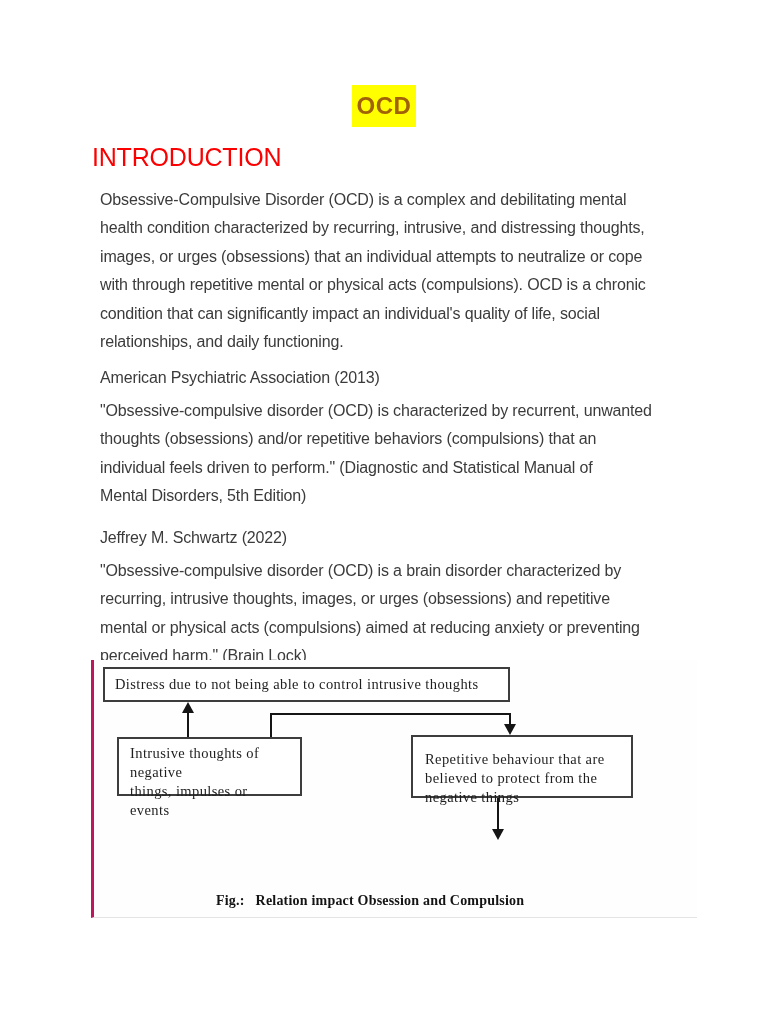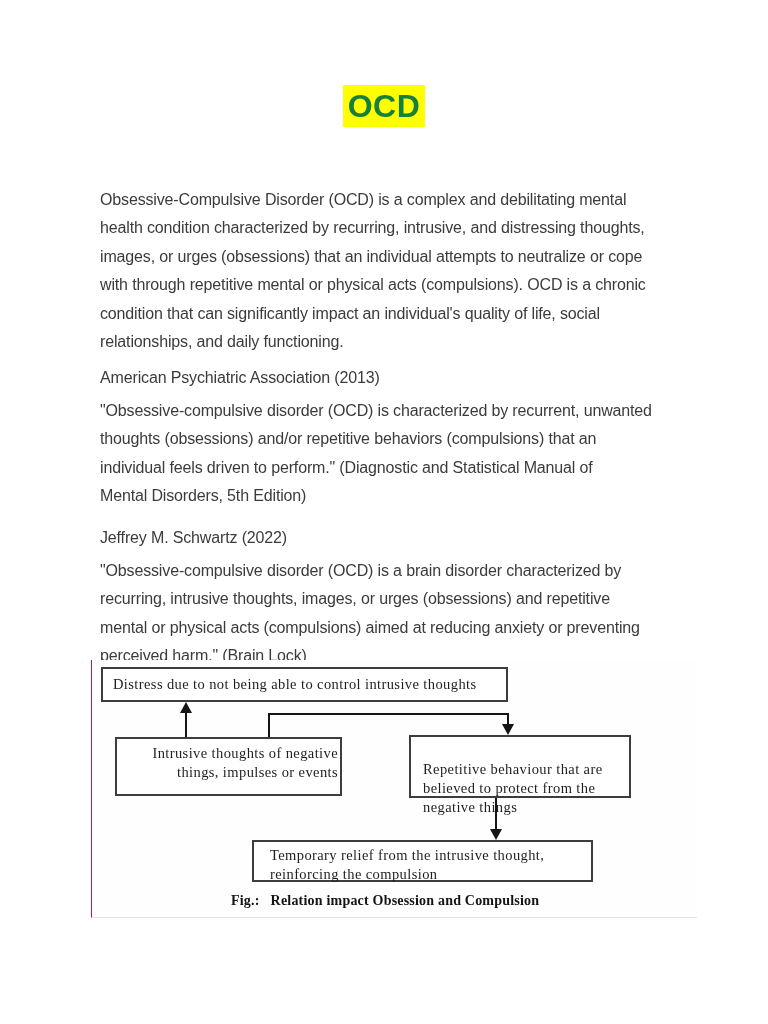--- a/index.html
+++ b/index.html
@@ -18,22 +18,22 @@
     overflow:hidden;
     font-family:"Liberation Sans","DejaVu Sans",sans-serif;
   }
   .doc-title{
     position:absolute;top:85px;left:0;width:768px;
     text-align:center;
   }
   .doc-title .hl{
     display:inline-block;
     background:var(--highlight-yellow);
-    color:#15803d;
-    font-size:32px;font-weight:bold;
+    color:#a16207;
+    font-size:24px;font-weight:bold;
     line-height:42px;
     padding:0 5px;
     letter-spacing:0.5px;
   }
   .intro-heading{
     position:absolute;left:92px;top:142px;
     font-size:25px;line-height:30px;
     color:var(--heading-red);
     letter-spacing:-0.2px;
     font-weight:normal;margin:0;
@@ -48,38 +48,38 @@
   }
   #par-intro{top:178px;}
   #par-apa-label{top:356px;}
   #par-apa-quote{top:389px;}
   #par-schwartz-label{top:516px;}
   #par-schwartz-quote{top:549px;}
 
   
   .figure{
     position:absolute;left:91px;top:660px;width:606px;height:258px;
-    border-left:1px solid #be185d;
+    border-left:3px solid #be185d;
     border-bottom:1px solid #e4e4e4;
     font-family:"Liberation Serif","DejaVu Serif",serif;
     color:var(--figure-ink);
     background:#fffefe;
   }
   .fbox{
     position:absolute;
     border:2px solid var(--figure-border);
     background:#ffffff;
     font-size:14.5px;line-height:19px;
     letter-spacing:0.4px;
     white-space:pre-line;
     color:var(--figure-ink);
   }
   #box-distress{left:9px;top:7px;width:407px;height:35px;padding:6px 6px 0 10px;}
-  #box-obsession{left:23px;top:77px;width:227px;height:59px;padding:5px 2px 0 11px;text-align:right;}
-  #box-compulsion{left:317px;top:75px;width:222px;height:63px;padding:23px 6px 0 12px;}
+  #box-obsession{left:23px;top:77px;width:185px;height:59px;padding:5px 16px 0 11px;}
+  #box-compulsion{left:317px;top:75px;width:222px;height:63px;padding:13px 6px 0 12px;}
   #box-relief{left:160px;top:180px;width:341px;height:42px;padding:4px 6px 0 16px;}
 
   .vline{position:absolute;width:2px;background:#151515;}
   .hline{position:absolute;height:2px;background:#151515;}
   .ah-up{
     position:absolute;width:0;height:0;
     border-left:6px solid transparent;border-right:6px solid transparent;
     border-bottom:11px solid #151515;
   }
   .ah-down{
@@ -99,31 +99,32 @@
   #down-line{left:403px;top:138px;height:32px;}
   #down-head{left:398px;top:169px;}
 
   .fig-caption{
     position:absolute;left:122px;top:233px;
     font-size:14px;font-weight:bold;
     color:#141414;
     letter-spacing:0.2px;
     white-space:nowrap;
   }
-  .fig-caption .prefix{margin-right:11px;margin-left:17px;}
+  .fig-caption .prefix{margin-right:11px;}
 </style>
 </head>
 <body>
 
 <div class="page">
 
   <div class="doc-title">
     <span class="hl">OCD</span>
   </div>
 
+  <h2 class="intro-heading">INTRODUCTION</h2>
 
   <p class="body-par" id="par-intro">Obsessive-Compulsive Disorder (OCD) is a complex and debilitating mental
 health condition characterized by recurring, intrusive, and distressing thoughts,
 images, or urges (obsessions) that an individual attempts to neutralize or cope
 with through repetitive mental or physical acts (compulsions). OCD is a chronic
 condition that can significantly impact an individual's quality of life, social
 relationships, and daily functioning.</p>
 
   <p class="body-par" id="par-apa-label">American Psychiatric Association (2013)</p>
 
@@ -143,22 +144,20 @@
 
     <div class="fbox" id="box-distress">Distress due to not being able to control intrusive thoughts</div>
 
     <div class="fbox" id="box-obsession">Intrusive thoughts of negative
 things, impulses or events</div>
 
     <div class="fbox" id="box-compulsion">Repetitive behaviour that are
 believed to protect from the
 negative things</div>
 
-    <div class="fbox" id="box-relief">Temporary relief from the intrusive thought,
-reinforcing the compulsion</div>
 
     <div class="ah-up" id="up-head"></div>
     <div class="vline" id="up-line"></div>
 
     <div class="vline" id="elbow-stub"></div>
     <div class="hline" id="elbow-h"></div>
     <div class="vline" id="elbow-v"></div>
     <div class="ah-down" id="elbow-head"></div>
 
     <div class="vline" id="down-line"></div>

